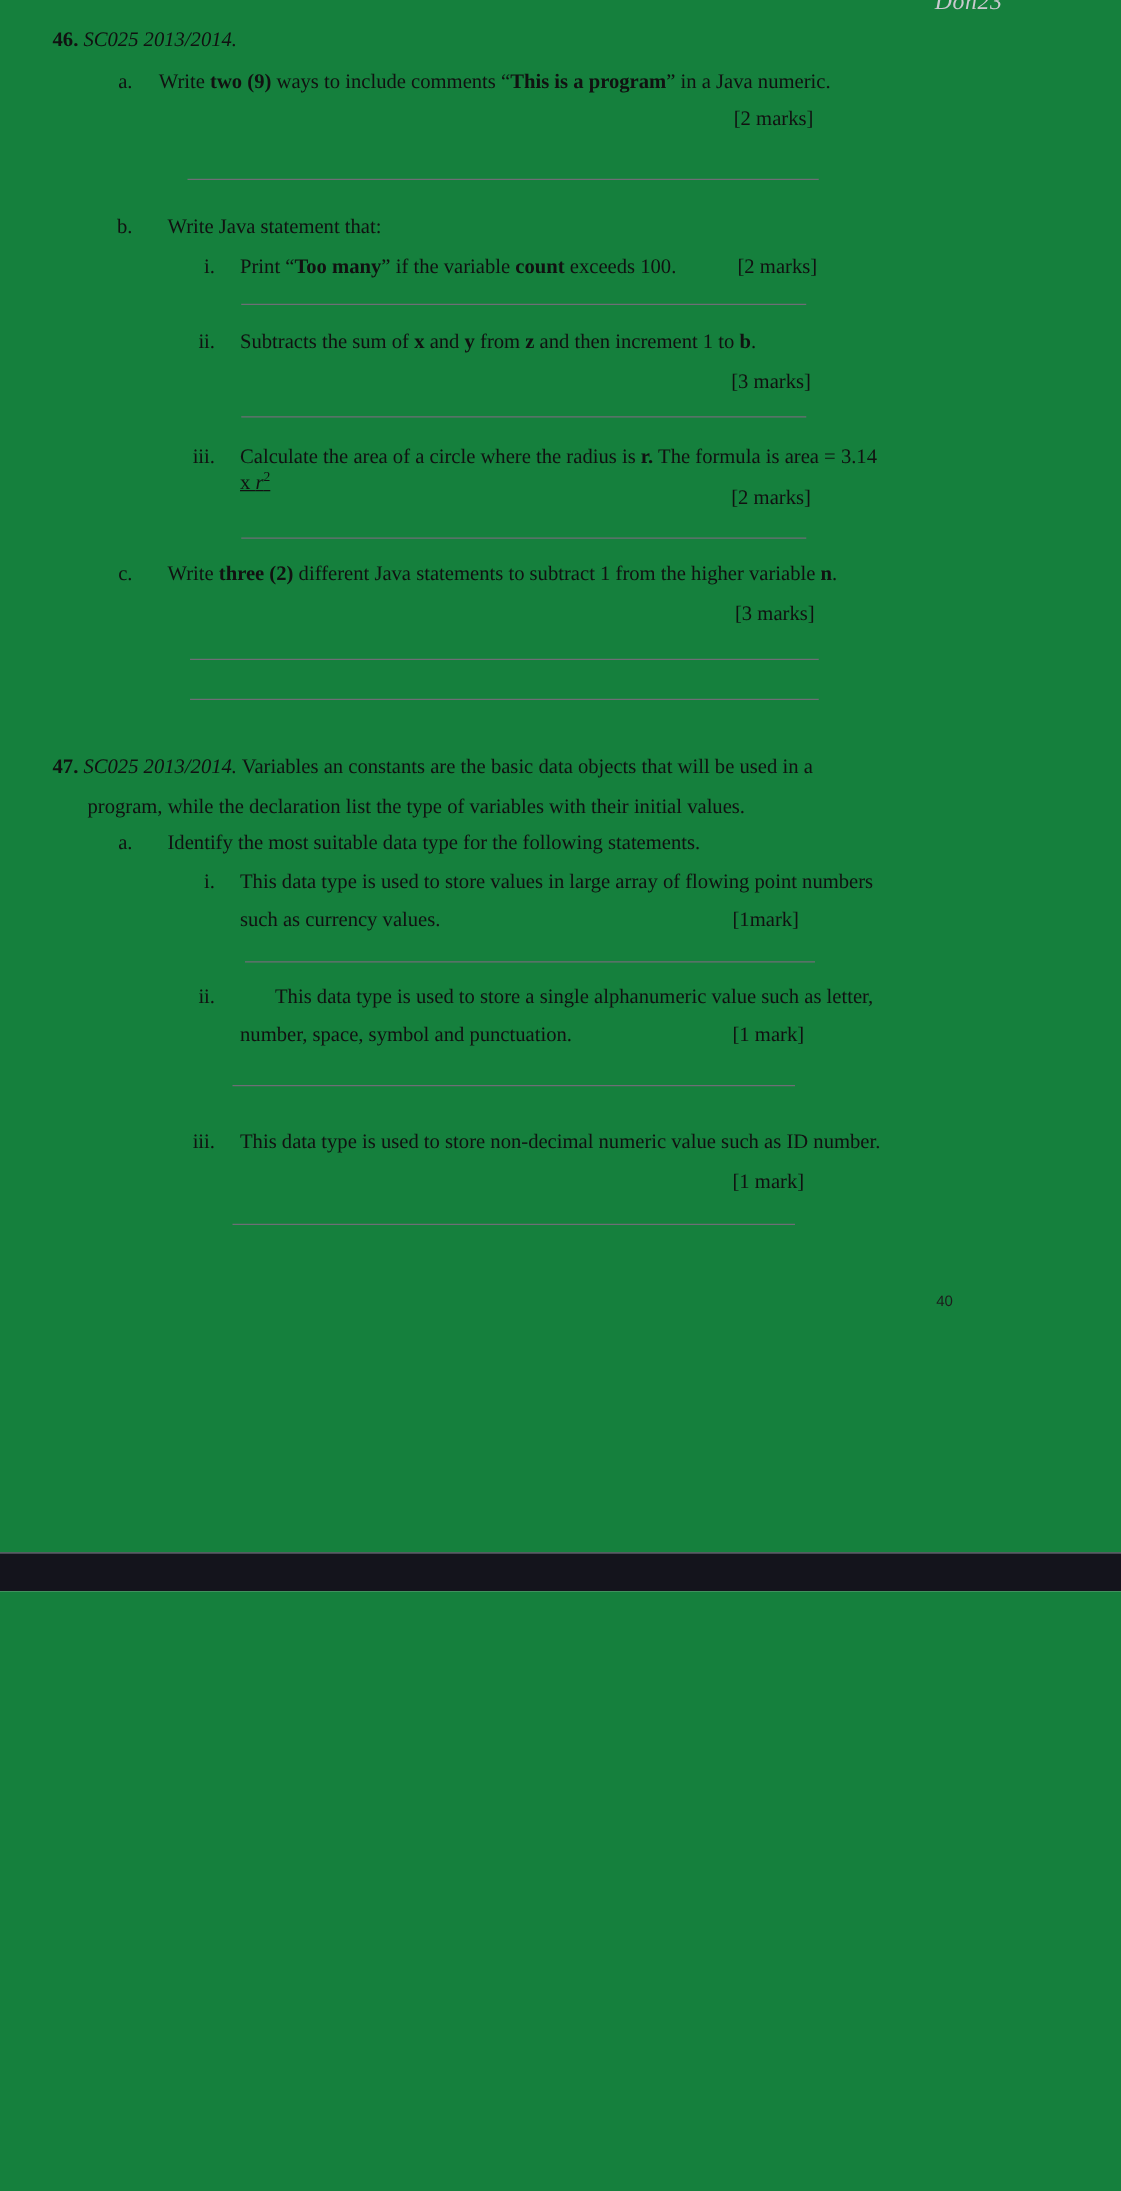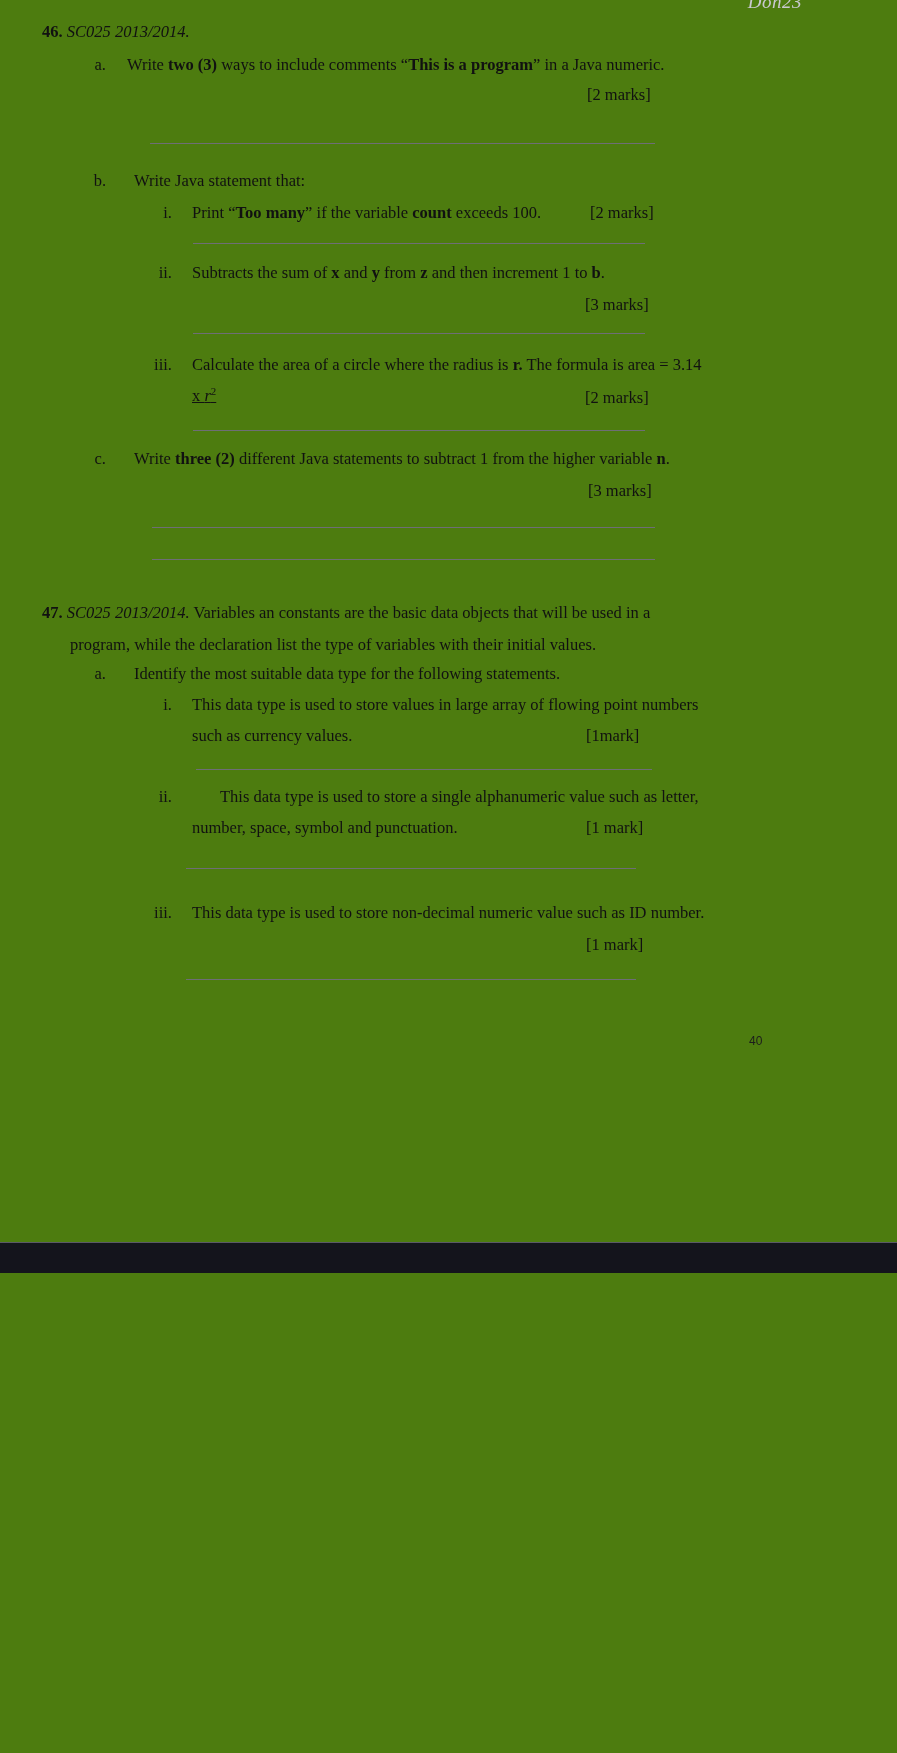--- a/index.html
+++ b/index.html
@@ -15,21 +15,21 @@
     overflow: hidden;
     font-family: "Liberation Serif", "DejaVu Serif", serif;
     color: #111111;
   }
 
   
   .page {
     position: absolute;
     left: 0;
     width: 897px;
-    background: #4d7c0f;
+    background: #15803d;
   }
   #page-one { top: 0; height: 1242px; }
   #page-two { top: 1273px; height: 480px; }
 
   .page-band {
     position: absolute;
     left: 0;
     top: 1242px;
     width: 897px;
     height: 31px;
@@ -112,21 +112,21 @@
 <div class="page" id="page-one">
 
   <div class="watermark">Don23</div>
 
   <div class="row" style="left:42px; top:24px;">
     <span class="qnum">46.</span><span>&nbsp;</span><span class="qtitle">SC025 2013/2014.</span>
   </div>
 
   <div class="label" style="left:84px; top:57px; width:22px;">a.</div>
   <div class="row" style="left:127px; top:57px;">
-    <span>Write </span><b>two (3)</b><span> ways to include comments “</span><b>This is a program</b><span>” in a Java numeric.</span>
+    <span>Write </span><b>two (9)</b><span> ways to include comments “</span><b>This is a program</b><span>” in a Java numeric.</span>
   </div>
   <div class="marks" style="left:587px; top:87px;">[2 marks]</div>
   <div class="rule" style="left:150px; top:143px; width:505px;"></div>
 
   <div class="label" style="left:84px; top:173px; width:22px;">b.</div>
   <div class="row" style="left:134px; top:173px;">Write Java statement that:</div>
 
   <div class="label" style="left:148px; top:205px; width:24px;">i.</div>
   <div class="row" style="left:192px; top:205px;">
     <span>Print “</span><b>Too many</b><span>” if the variable </span><b>count</b><span> exceeds 100.</span>
@@ -138,21 +138,21 @@
   <div class="row" style="left:192px; top:265px;">
     <span>Subtracts the sum of </span><b>x</b><span> and </span><b>y</b><span> from </span><b>z</b><span> and then increment 1 to </span><b>b</b><span>.</span>
   </div>
   <div class="marks" style="left:585px; top:297px;">[3 marks]</div>
   <div class="rule" style="left:193px; top:333px; width:452px;"></div>
 
   <div class="label" style="left:138px; top:357px; width:34px;">iii.</div>
   <div class="row" style="left:192px; top:357px;">
     <span>Calculate the area of a circle where the radius is </span><b>r.</b><span> The formula is area = 3.14</span>
   </div>
-  <div class="row" style="left:192px; top:388px;text-decoration:underline;">
+  <div class="row" style="left:192px; top:378px;text-decoration:underline;">
     <span>x </span><span class="ital">r</span><sup>2</sup>
   </div>
   <div class="marks" style="left:585px; top:390px;">[2 marks]</div>
   <div class="rule" style="left:193px; top:430px; width:452px;"></div>
 
   <div class="label" style="left:84px; top:451px; width:22px;">c.</div>
   <div class="row" style="left:134px; top:451px;">
     <span>Write </span><b>three (2)</b><span> different Java statements to subtract 1 from the higher variable </span><b>n</b><span>.</span>
   </div>
   <div class="marks" style="left:588px; top:483px;">[3 marks]</div>

